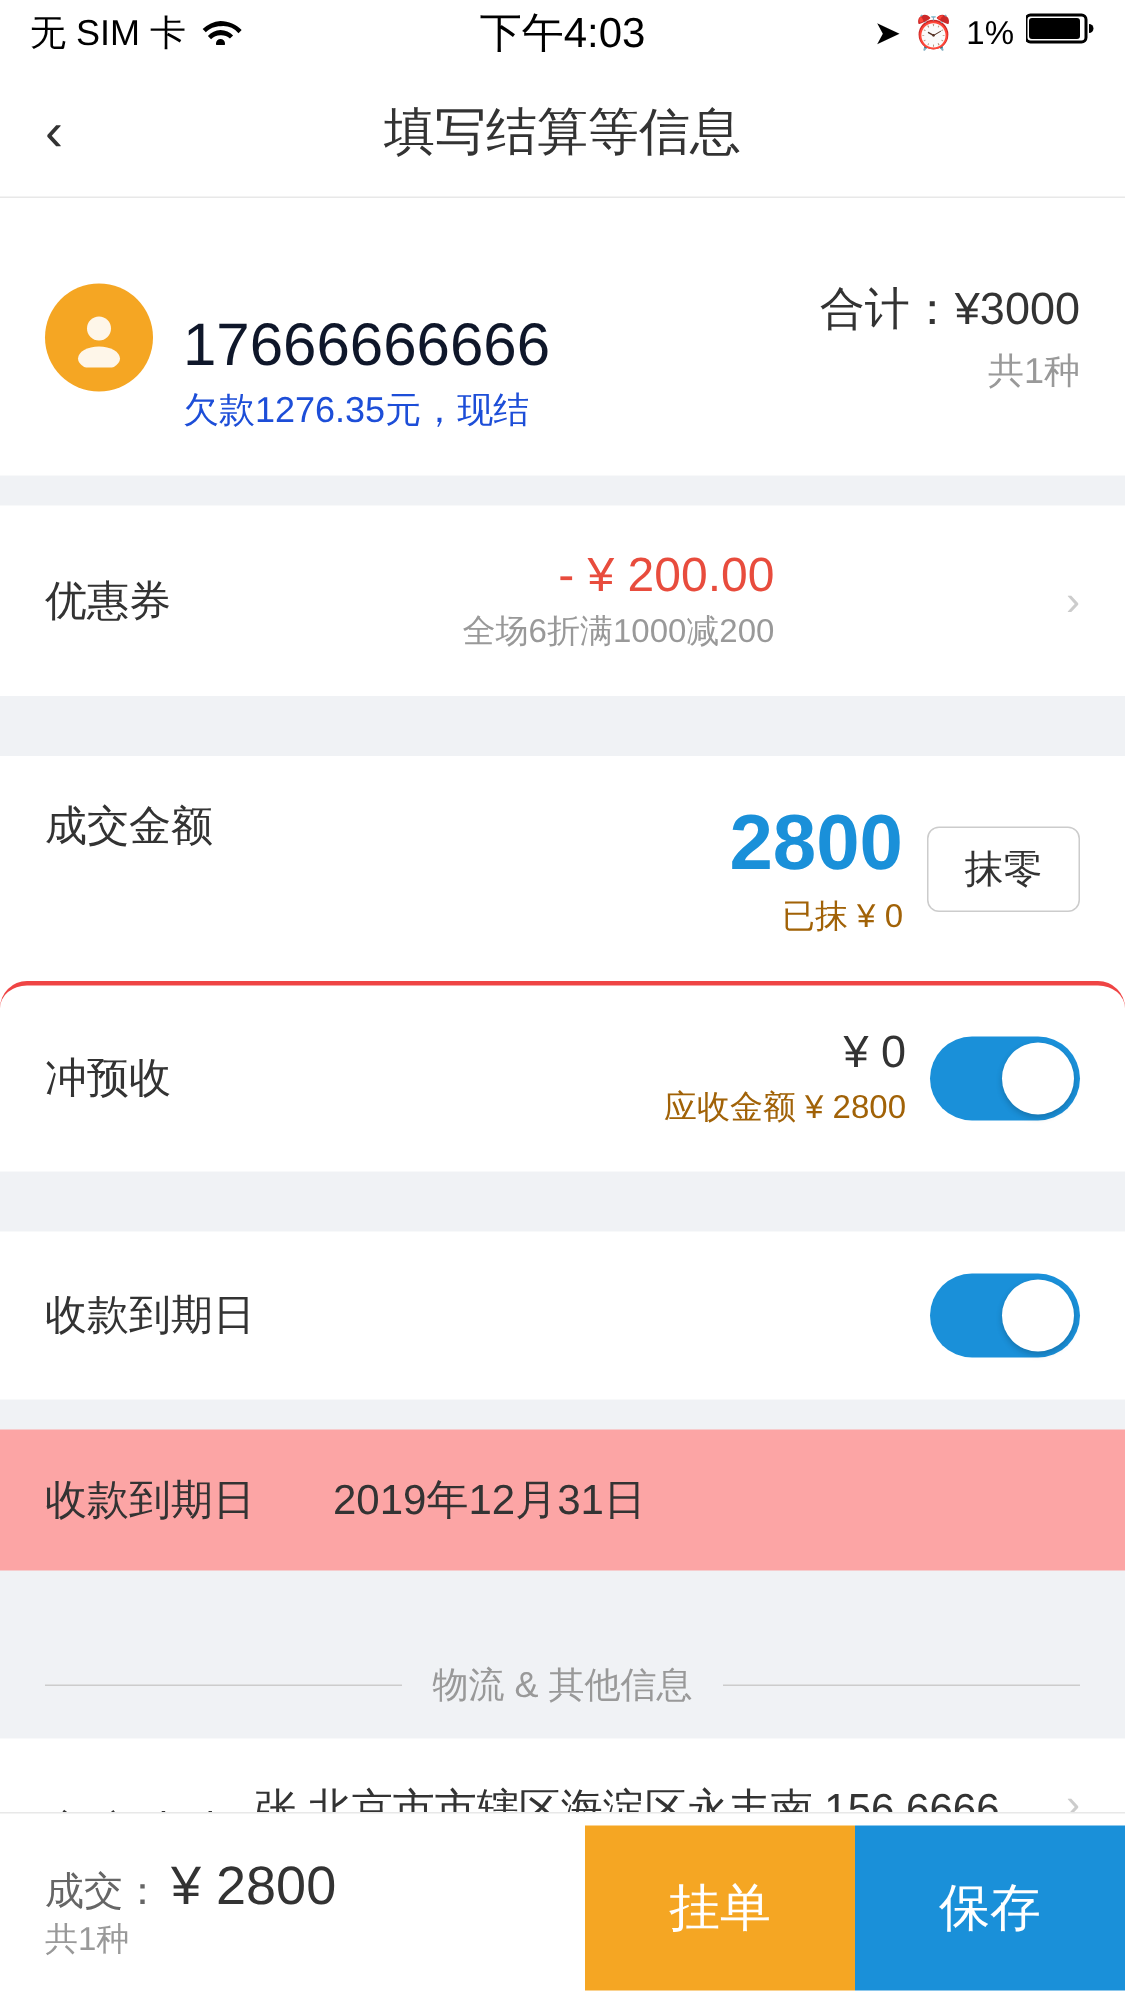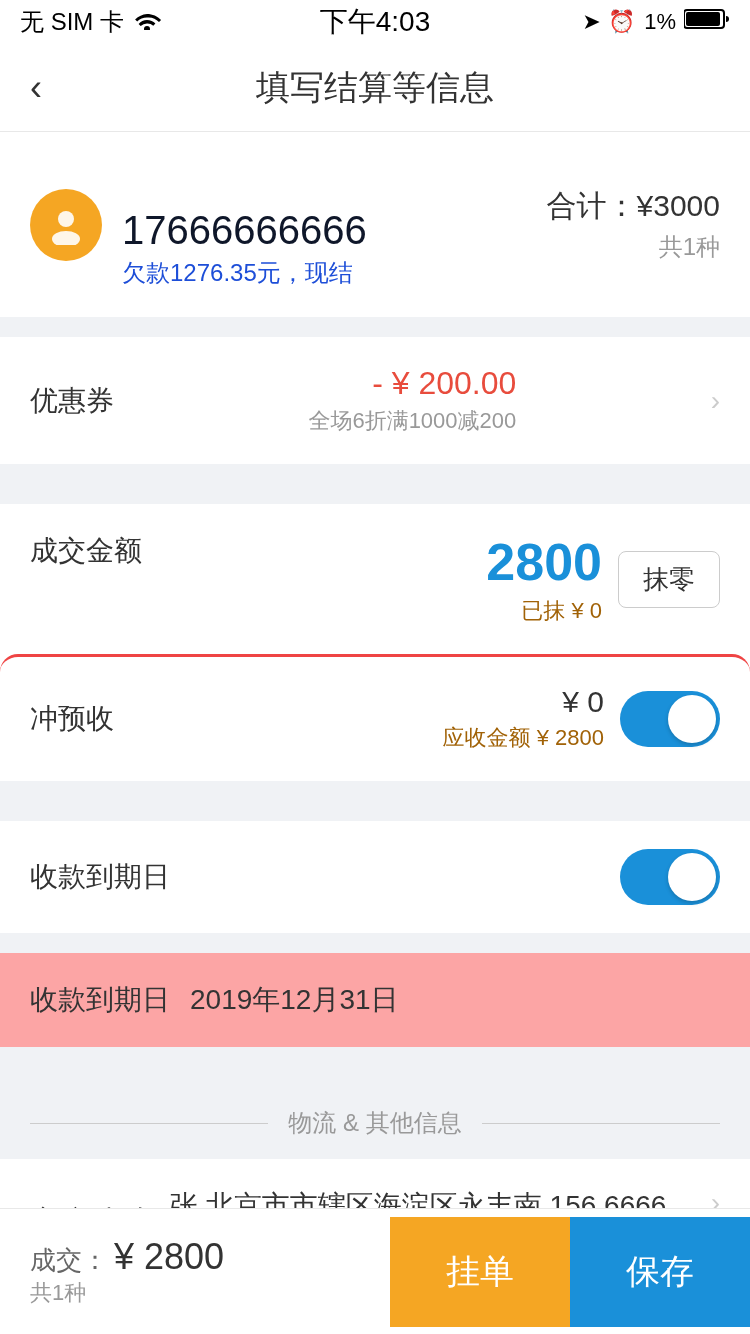--- a/index.html
+++ b/index.html
@@ -179,21 +179,21 @@
     
     .date-row {
       padding: 28px 30px;
       display: flex;
       align-items: center;
       gap: 20px;
       background: #fca5a5;
       margin-bottom: 20px;
     }
     .date-label { font-size: 28px; color: #333; }
-    .date-value { font-size: 28px; color: #333; }
+    .date-value { font-size: 28px; color: #333; margin-left: 32px; }
 
     
     .section-divider {
       display: flex;
       align-items: center;
       padding: 20px 30px;
       background: #f0f2f5;
       gap: 20px;
     }
     .divider-line {

